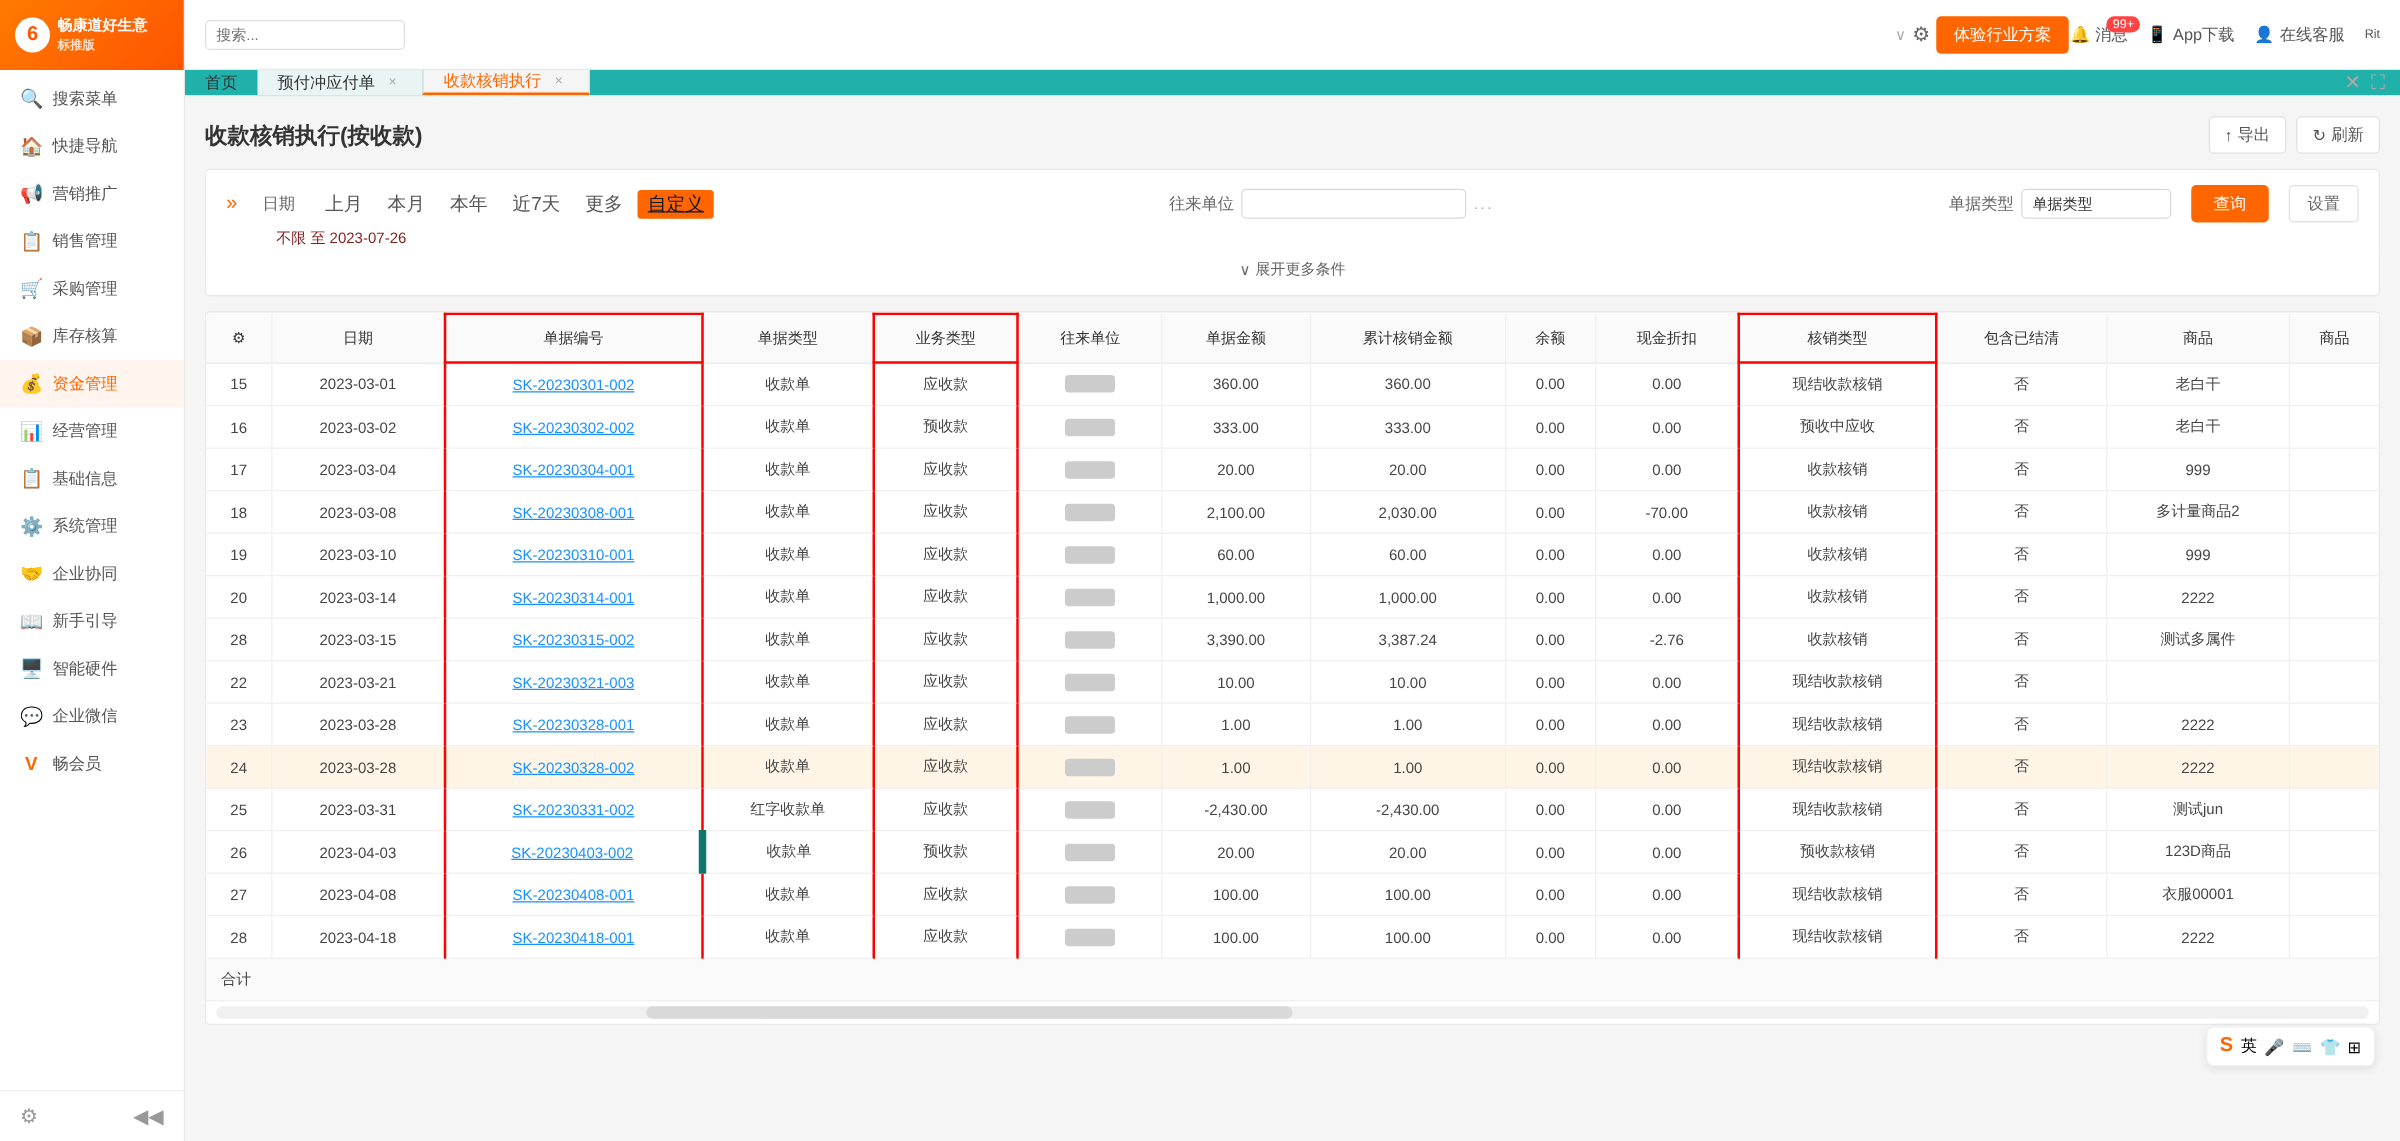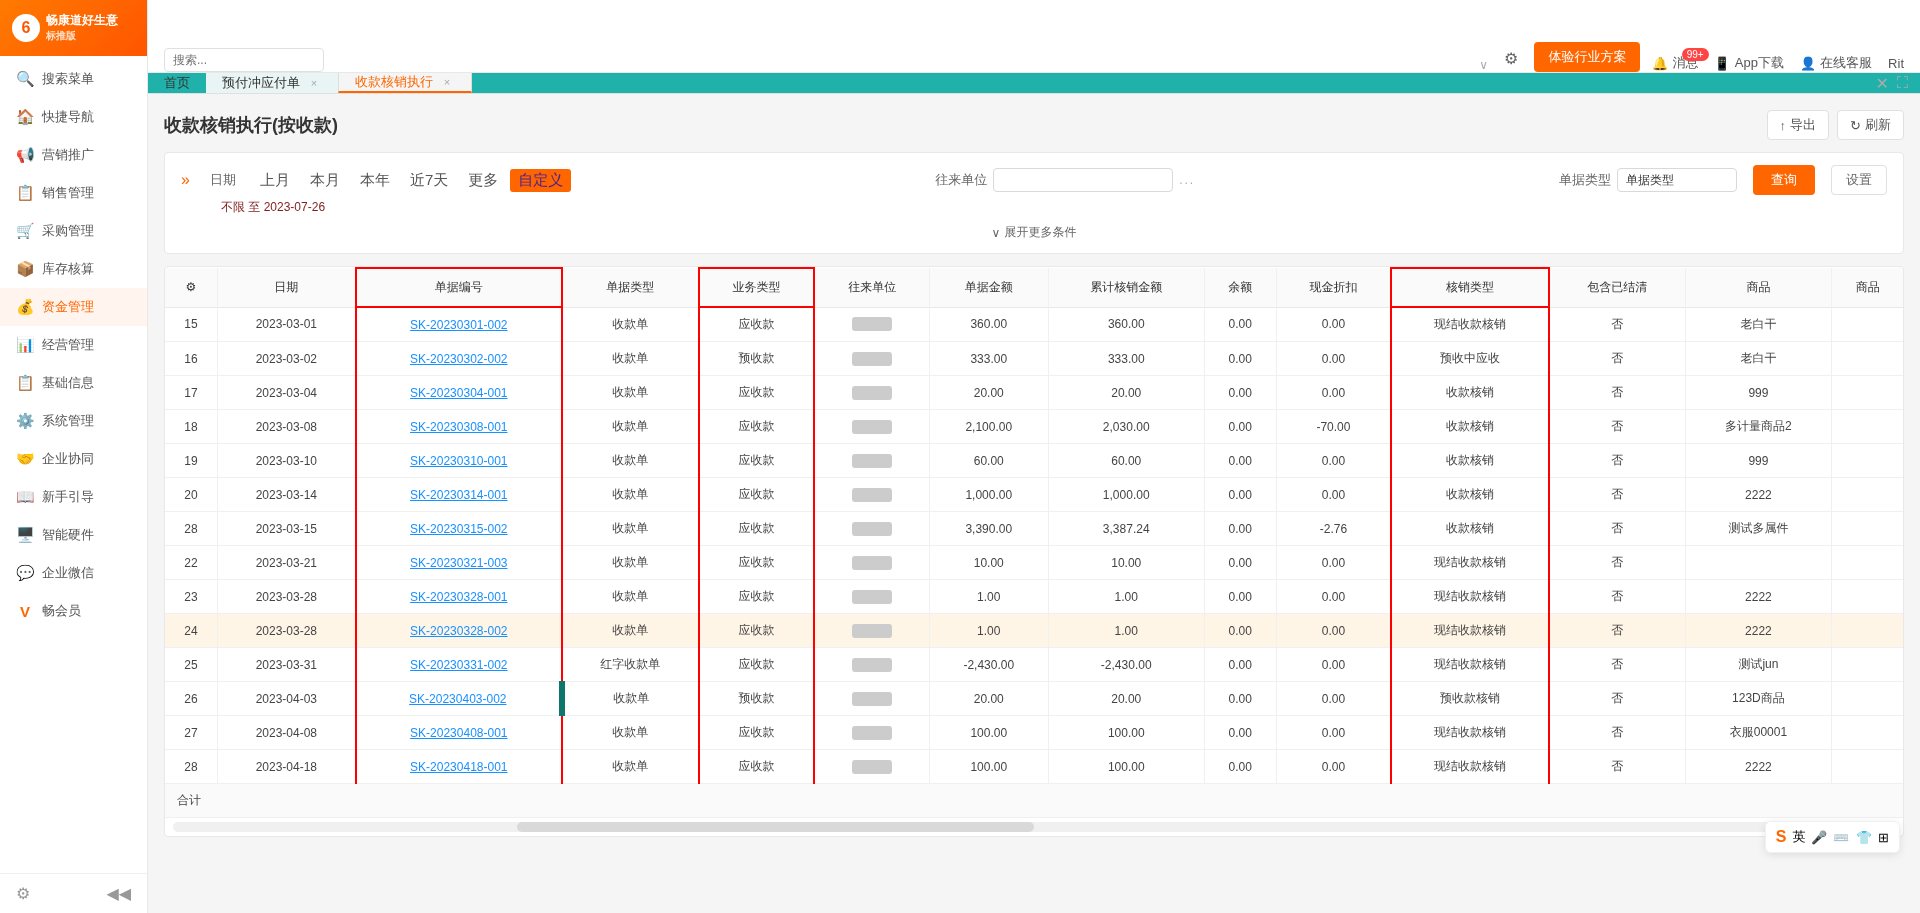--- a/index.html
+++ b/index.html
@@ -51,26 +51,26 @@
       border-top: 1px solid #f0f0f0;
     }
     .sidebar-footer .gear-icon { color: #999; font-size: 16px; cursor: pointer; }
     .sidebar-footer .collapse-icon { color: #999; font-size: 16px; cursor: pointer; }
 
     
     .main { flex: 1; display: flex; flex-direction: column; overflow: hidden; }
 
     
     .topbar {
-      height: 73px;
+      height: 56px;
       background: #fff;
       border-bottom: 1px solid #e8e8e8;
-      display: flex; align-items: flex-end;
+      display: flex; align-items: center;
       padding: 0 16px;
-      gap: 12px;
+      gap: 1px;
     }
     .topbar-breadcrumb { display: flex; align-items: center; gap: 8px; flex: 1; color: #666; font-size: 13px; }
     .topbar-chevron { color: #aaa; }
     .topbar-gear { font-size: 16px; color: #666; cursor: pointer; padding: 4px; }
     .topbar-solution-btn {
       background: #ff6600;
       color: #fff;
       border: none;
       border-radius: 4px;
       padding: 6px 14px;
@@ -78,21 +78,21 @@
       cursor: pointer;
     }
     .topbar-right { display: flex; align-items: center; gap: 16px; margin-left: auto; }
     .topbar-right .notif { position: relative; cursor: pointer; color: #555; font-size: 13px; display: flex; align-items: center; gap: 4px; }
     .notif-badge {
       background: #ff4444; color: #fff; border-radius: 10px;
       font-size: 10px; padding: 1px 5px; position: absolute; top: -6px; right: -10px;
     }
     .topbar-right .app-dl { color: #555; font-size: 13px; cursor: pointer; display: flex; align-items: center; gap: 4px; }
     .topbar-right .online-service { color: #555; font-size: 13px; cursor: pointer; display: flex; align-items: center; gap: 4px; }
-    .topbar-right .user-name { color: #555; font-size: 13px; }
+    .topbar-right .user-name { color: #555; font-size: 10px; }
     .tab {
       display: flex; align-items: center; gap: 6px;
       padding: 0 16px;
       cursor: pointer;
       border-right: 1px solid #e8e8e8;
       color: #666; font-size: 13px;
       white-space: nowrap;
     }
     .tab.active {
       background: #f5f5f5;
@@ -149,22 +149,23 @@
     .filter-date-pills { display: flex; align-items: center; gap: 4px; }
     .date-pill {
       padding: 2px 8px;
       border-radius: 3px;
       cursor: pointer;
       font-size: 15px;
       color: #555;
     }
     .date-pill.custom {
       background: #ff6600;
-      color: #4c1d95;
+      color: #0f172a;
       border-radius: 3px;
+      text-decoration: underline;
     }
     .date-range { color: #7f1d1d; font-size: 12px; }
     .filter-input-group {
       display: flex; align-items: center; gap: 6px;
     }
     .filter-input {
       border: 1px solid #d9d9d9;
       border-radius: 4px;
       padding: 4px 8px;
       font-size: 12px;

